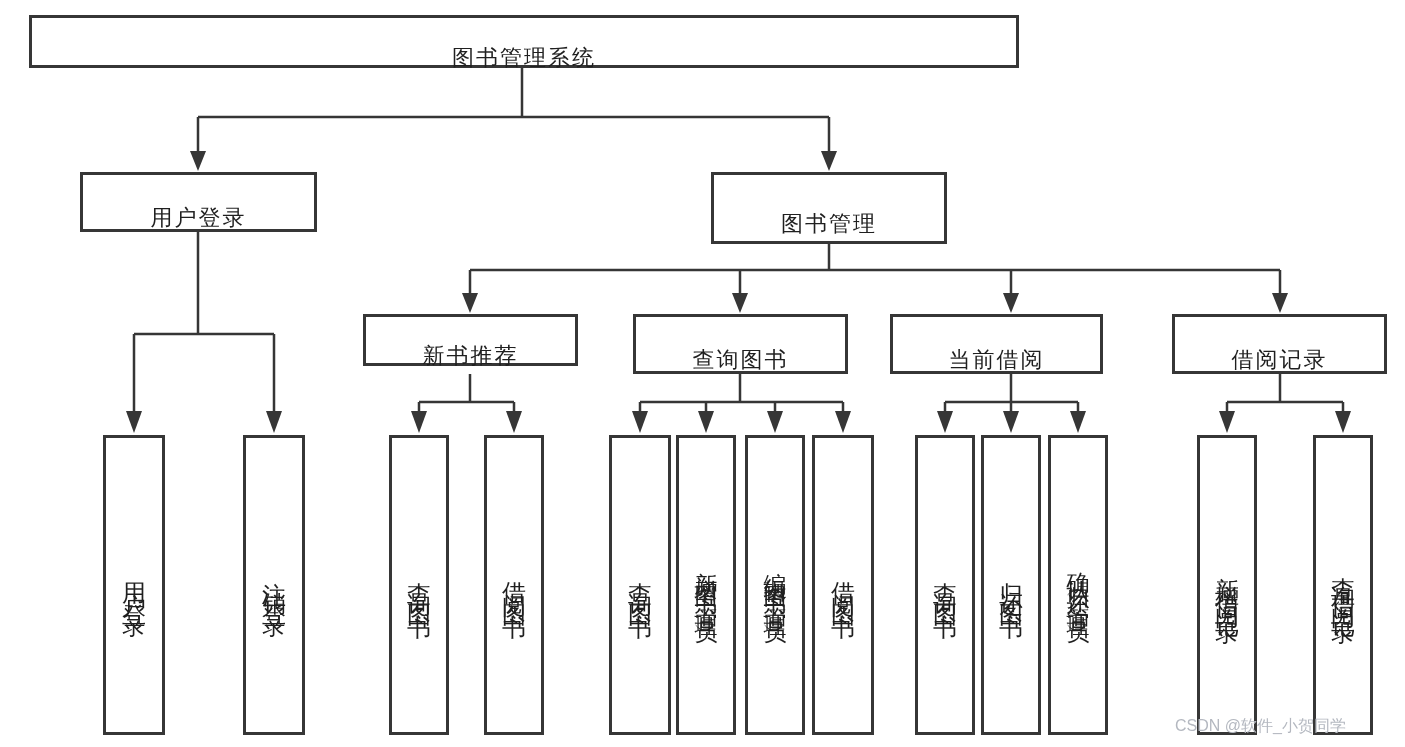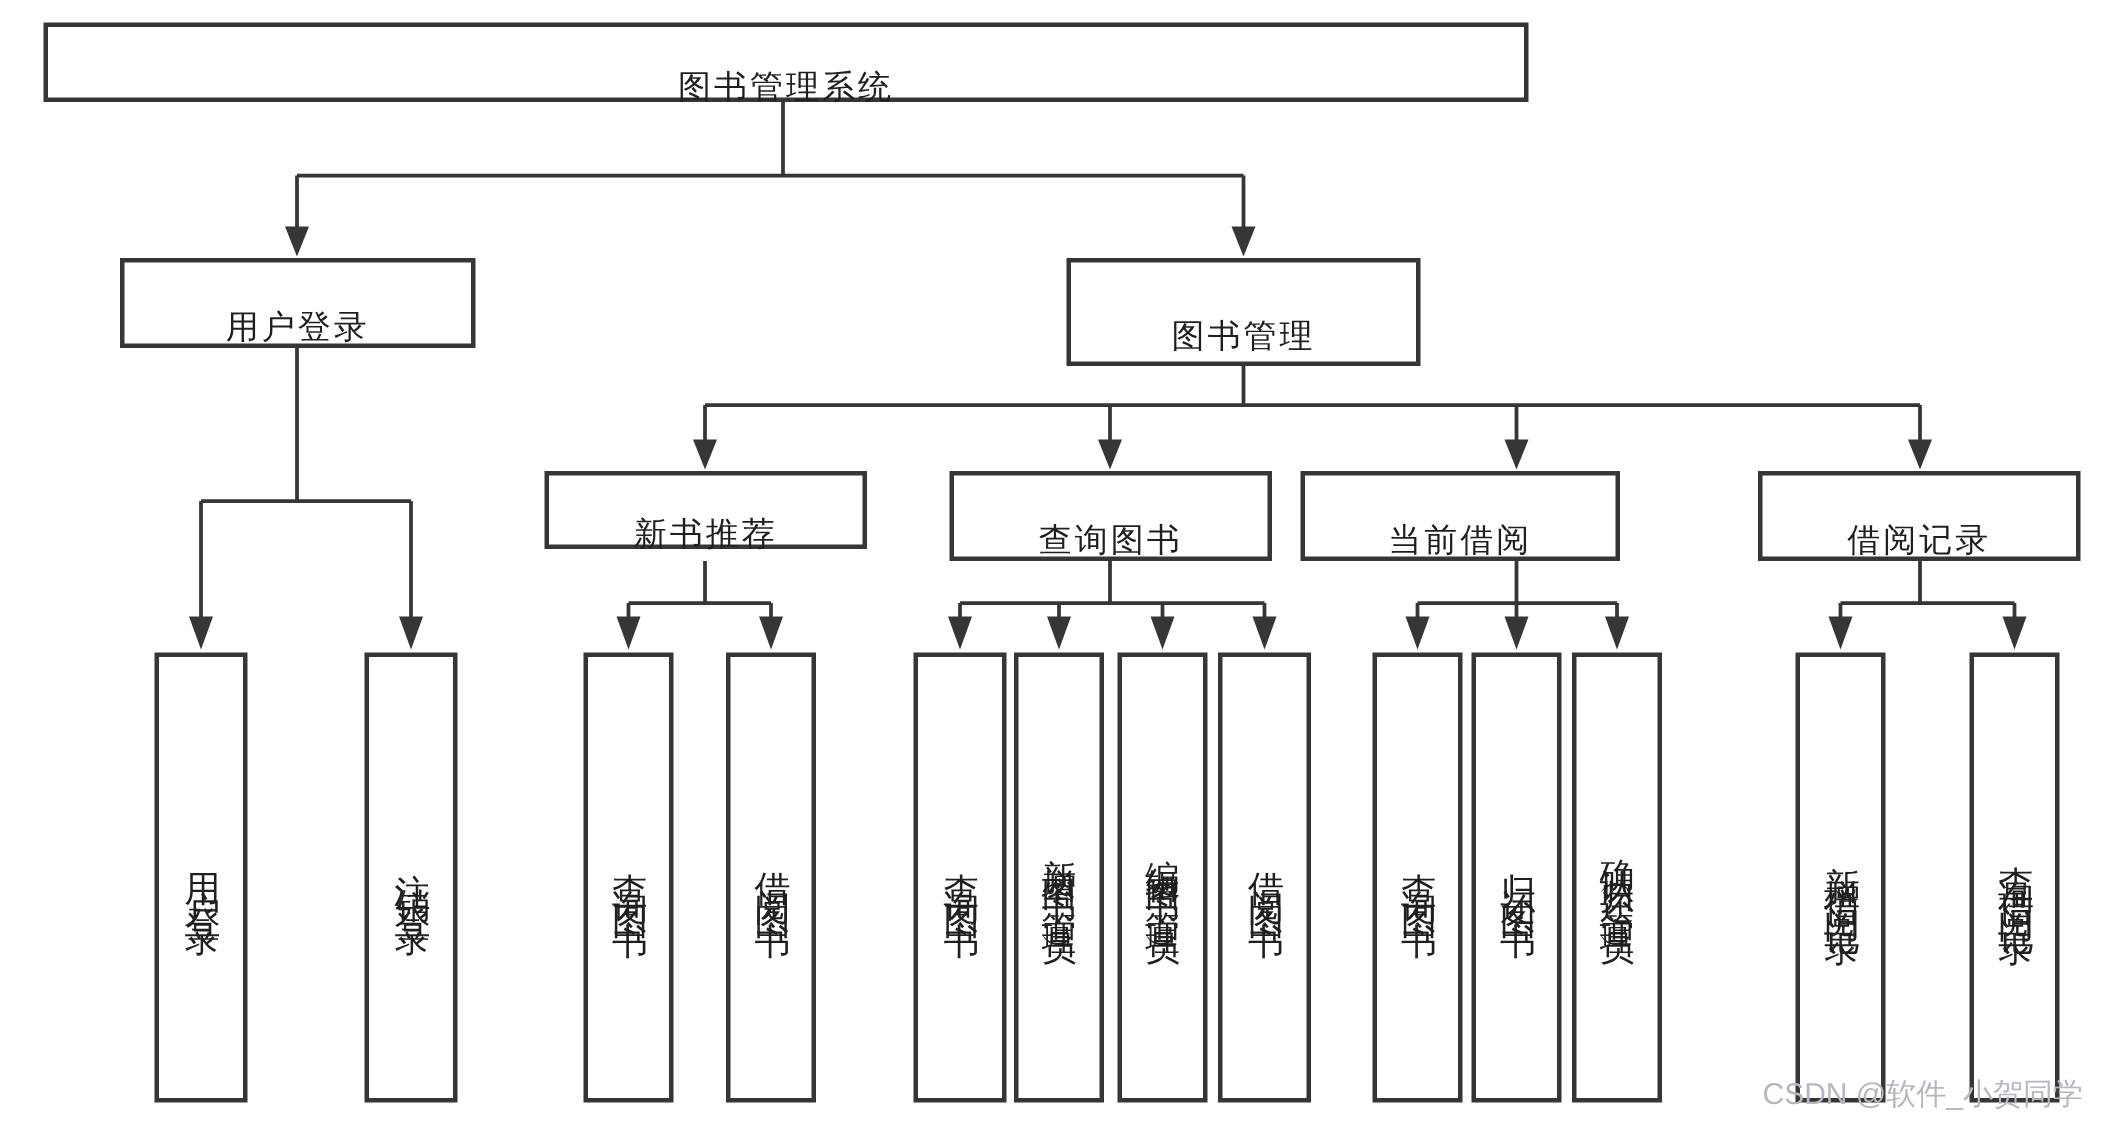--- a/index.html
+++ b/index.html
@@ -44,21 +44,21 @@
     line-height:1;
     white-space:nowrap;
   }
   .ls4{letter-spacing:11px;}
   .ls6{letter-spacing:9px;}
   .ls9{letter-spacing:7px;font-size:23px;}
   .watermark{
     position:absolute;
     left:1175px;
     top:716px;
-    font-size:20px;
+    font-size:16px;
     color:var(--wm);
     z-index:10;
     white-space:nowrap;
   }
 </style>
 </head>
 <body>
 
 <div class="canvas">
 
@@ -112,21 +112,21 @@
   <div class="hbox" style="left:711px;top:172px;width:236px;height:72px">
     <span>图书管理</span>
   </div>
 
   <div class="hbox" style="left:363px;top:314px;width:215px;height:52px">
     <span>新书推荐</span>
   </div>
   <div class="hbox" style="left:633px;top:314px;width:215px;height:60px">
     <span>查询图书</span>
   </div>
-  <div class="hbox" style="left:867px;top:314px;width:213px;height:60px">
+  <div class="hbox" style="left:890px;top:314px;width:213px;height:60px">
     <span>当前借阅</span>
   </div>
   <div class="hbox" style="left:1172px;top:314px;width:215px;height:60px">
     <span>借阅记录</span>
   </div>
 
   <div class="vbox" style="left:103px;top:435px;width:62px;height:300px">
     <span class="vtext ls4">用户登录</span>
   </div>
   <div class="vbox" style="left:243px;top:435px;width:62px;height:300px">

